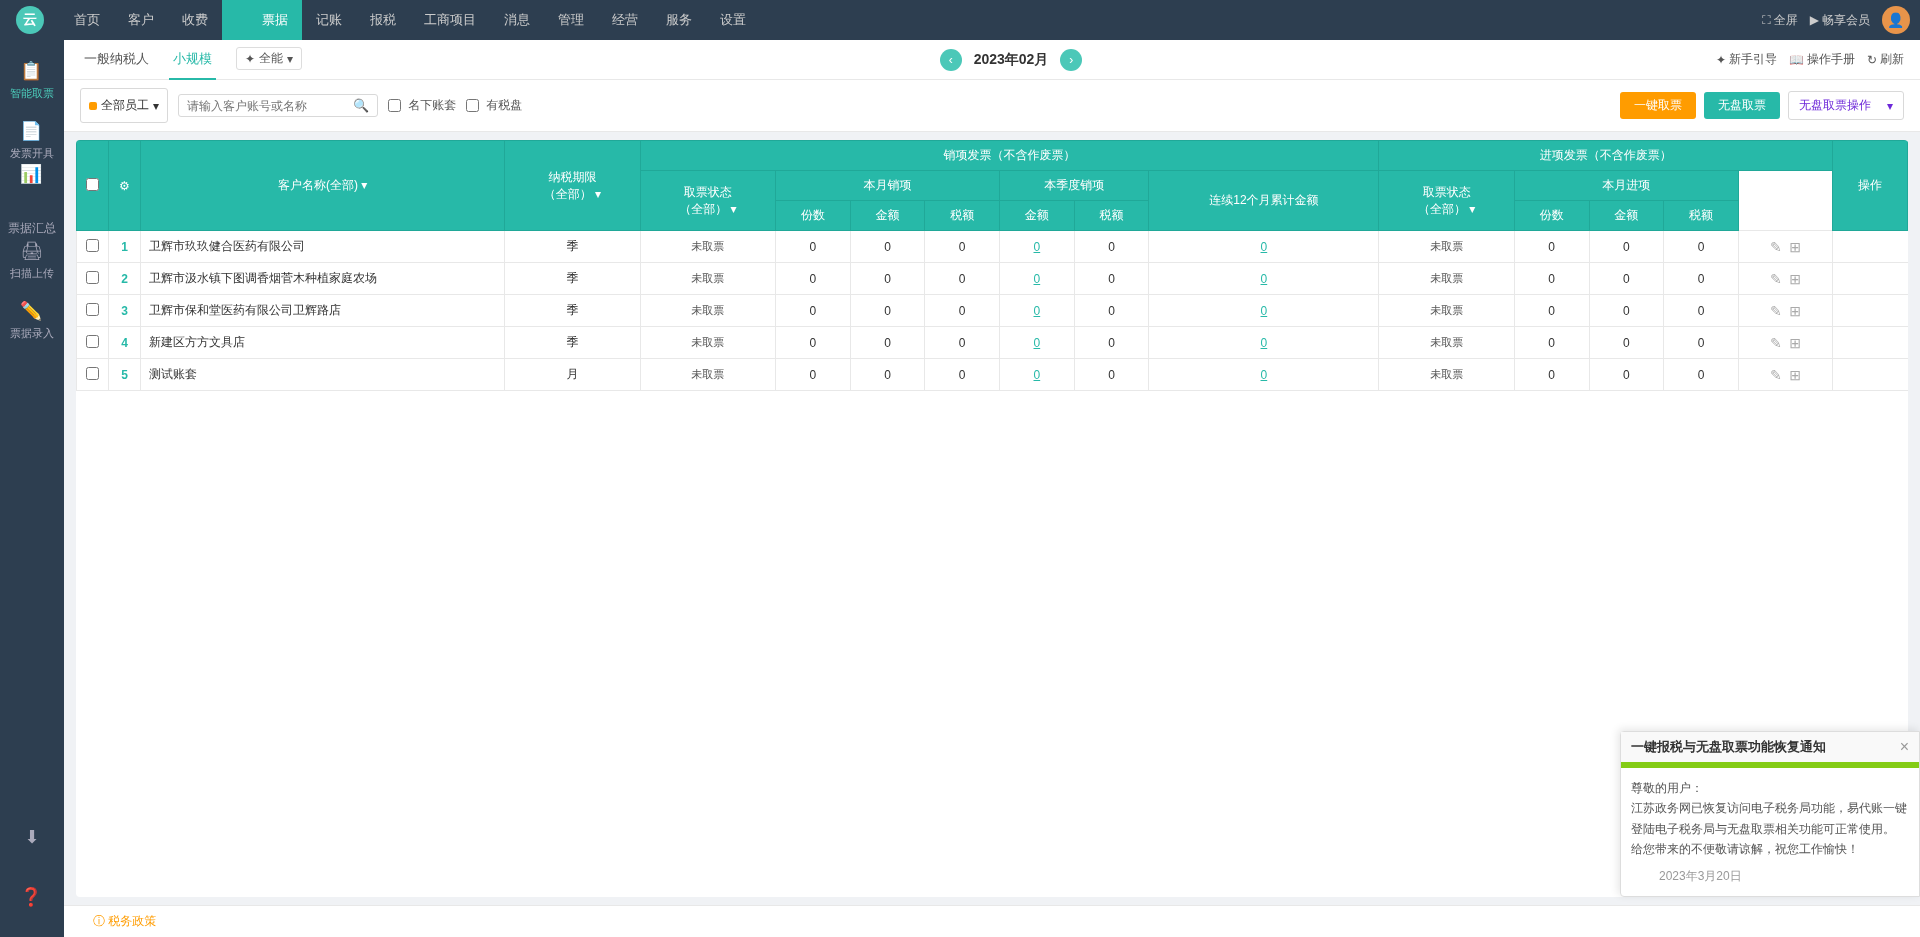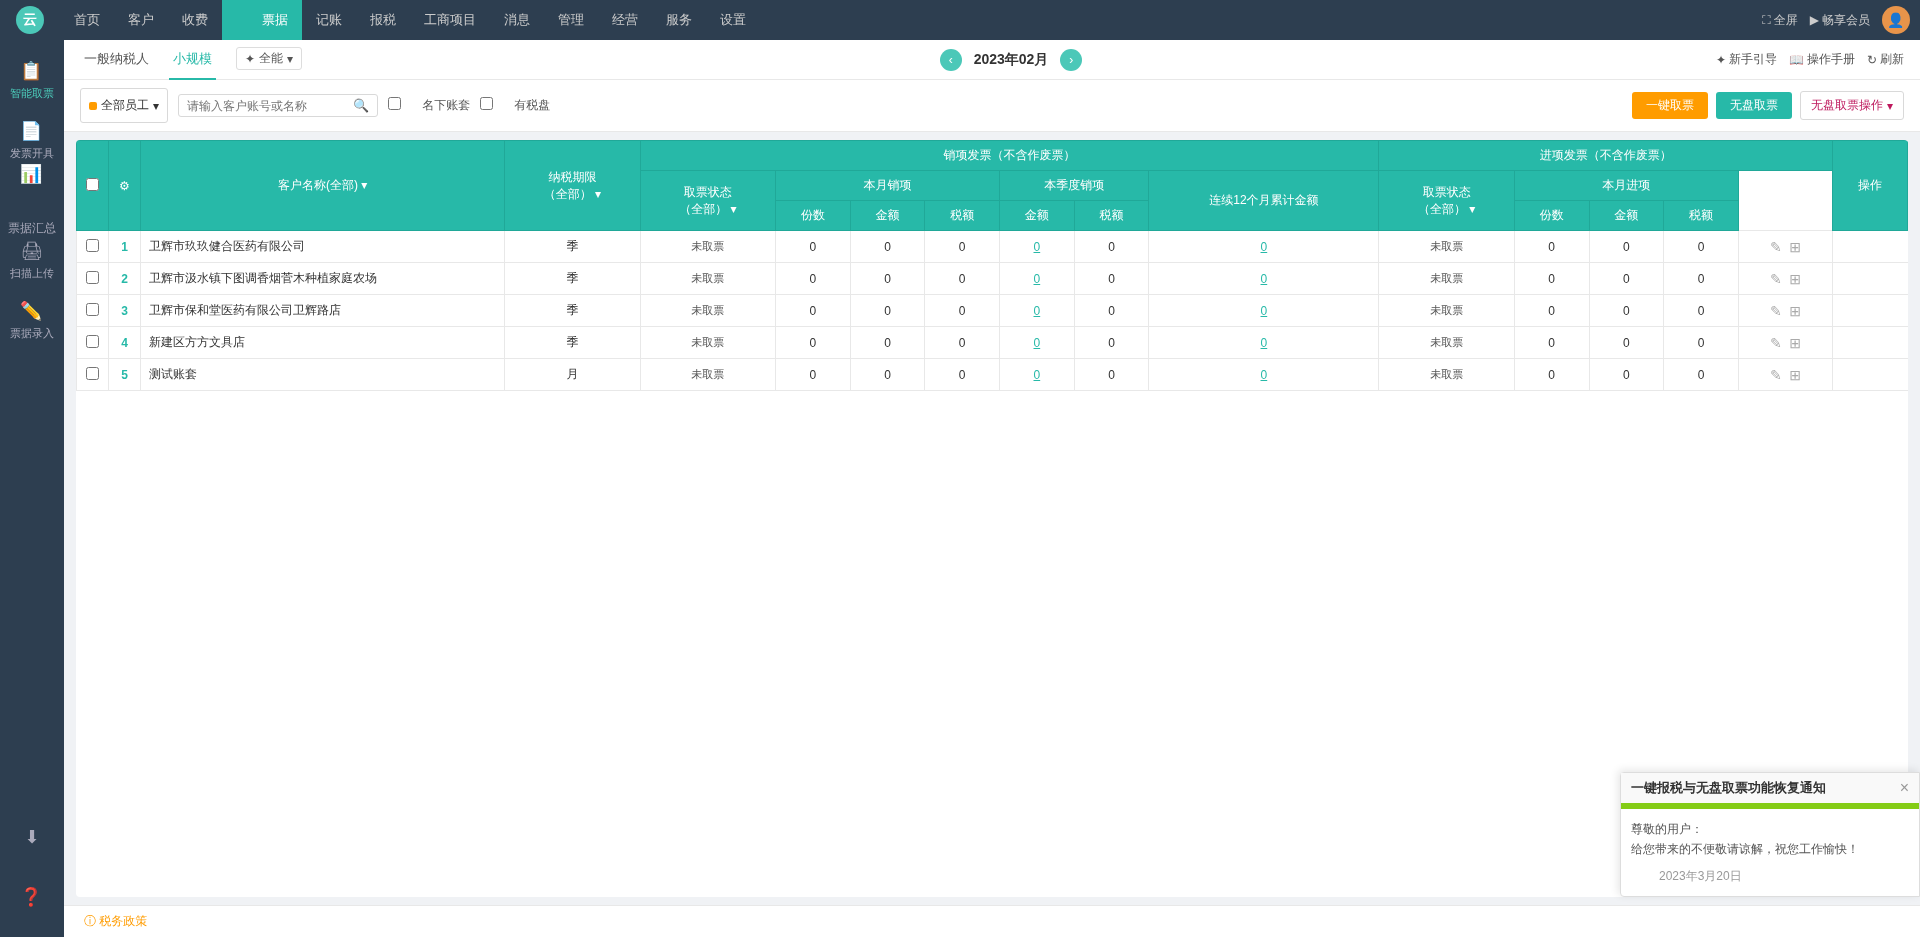--- a/index.html
+++ b/index.html
@@ -211,22 +211,22 @@
     }
     .search-box input {
       border: none;
       outline: none;
       font-size: 12px;
       color: #999;
       width: 160px;
     }
     .checkbox-label {
       display: flex;
-      align-items: flex-start;
-      gap: 21px;
+      align-items: center;
+      gap: 7px;
       font-size: 12px;
       color: #555;
       cursor: pointer;
     }
     .toolbar-right {
       margin-left: auto;
       display: flex;
       align-items: center;
       gap: 8px;
     }
@@ -243,29 +243,29 @@
       background: #27b9a8;
       color: white;
       border: none;
       border-radius: 3px;
       padding: 5px 14px;
       font-size: 12px;
       cursor: pointer;
     }
     .btn-outline {
       background: #fff;
-      color: #be185d;
+      color: #6d28d9;
       border: 1px solid #d9d9d9;
       border-radius: 3px;
       padding: 5px 10px;
       font-size: 12px;
       cursor: pointer;
       display: flex;
       align-items: center;
-      gap: 4px;
+      gap: 16px;
     }
 
     
     .table-container {
       flex: 1;
       overflow-y: auto;
       padding: 0;
       background: #fff;
       margin: 8px 12px;
       border-radius: 4px;
@@ -334,21 +334,21 @@
     .notif-body { padding: 10px; color: #555; line-height: 1.7; }
     .notif-date { color: #999; margin-top: 6px; margin-left: 28px; }
 
     
     .bottom-bar {
       background: #fff;
       border-top: 1px solid #e8e8e8;
       height: 32px;
       display: flex;
       align-items: center;
-      padding: 0 20px;
+      padding: 0 29px;
       font-size: 12px;
       color: #ff9c00;
     }
     .bottom-bar span { cursor: pointer; }
   </style>
 </head>
 <body>
 
 <div class="top-nav">
   <div class="top-nav-logo">
@@ -609,16 +609,17 @@
   </div>
 </div>
 
 <div class="notification-panel">
   <div class="notif-header">
     <span class="notif-title">一键报税与无盘取票功能恢复通知</span>
     <span class="notif-close">×</span>
   </div>
   <div class="notif-body">
     <div>尊敬的用户：</div>
+    <div>江苏政务网已恢复访问电子税务局功能，易代账一键登陆电子税务局与无盘取票相关功能可正常使用。</div>
     <div>给您带来的不便敬请谅解，祝您工作愉快！</div>
     <div class="notif-date">2023年3月20日</div>
   </div>
 </div>
 
 </body></html>

